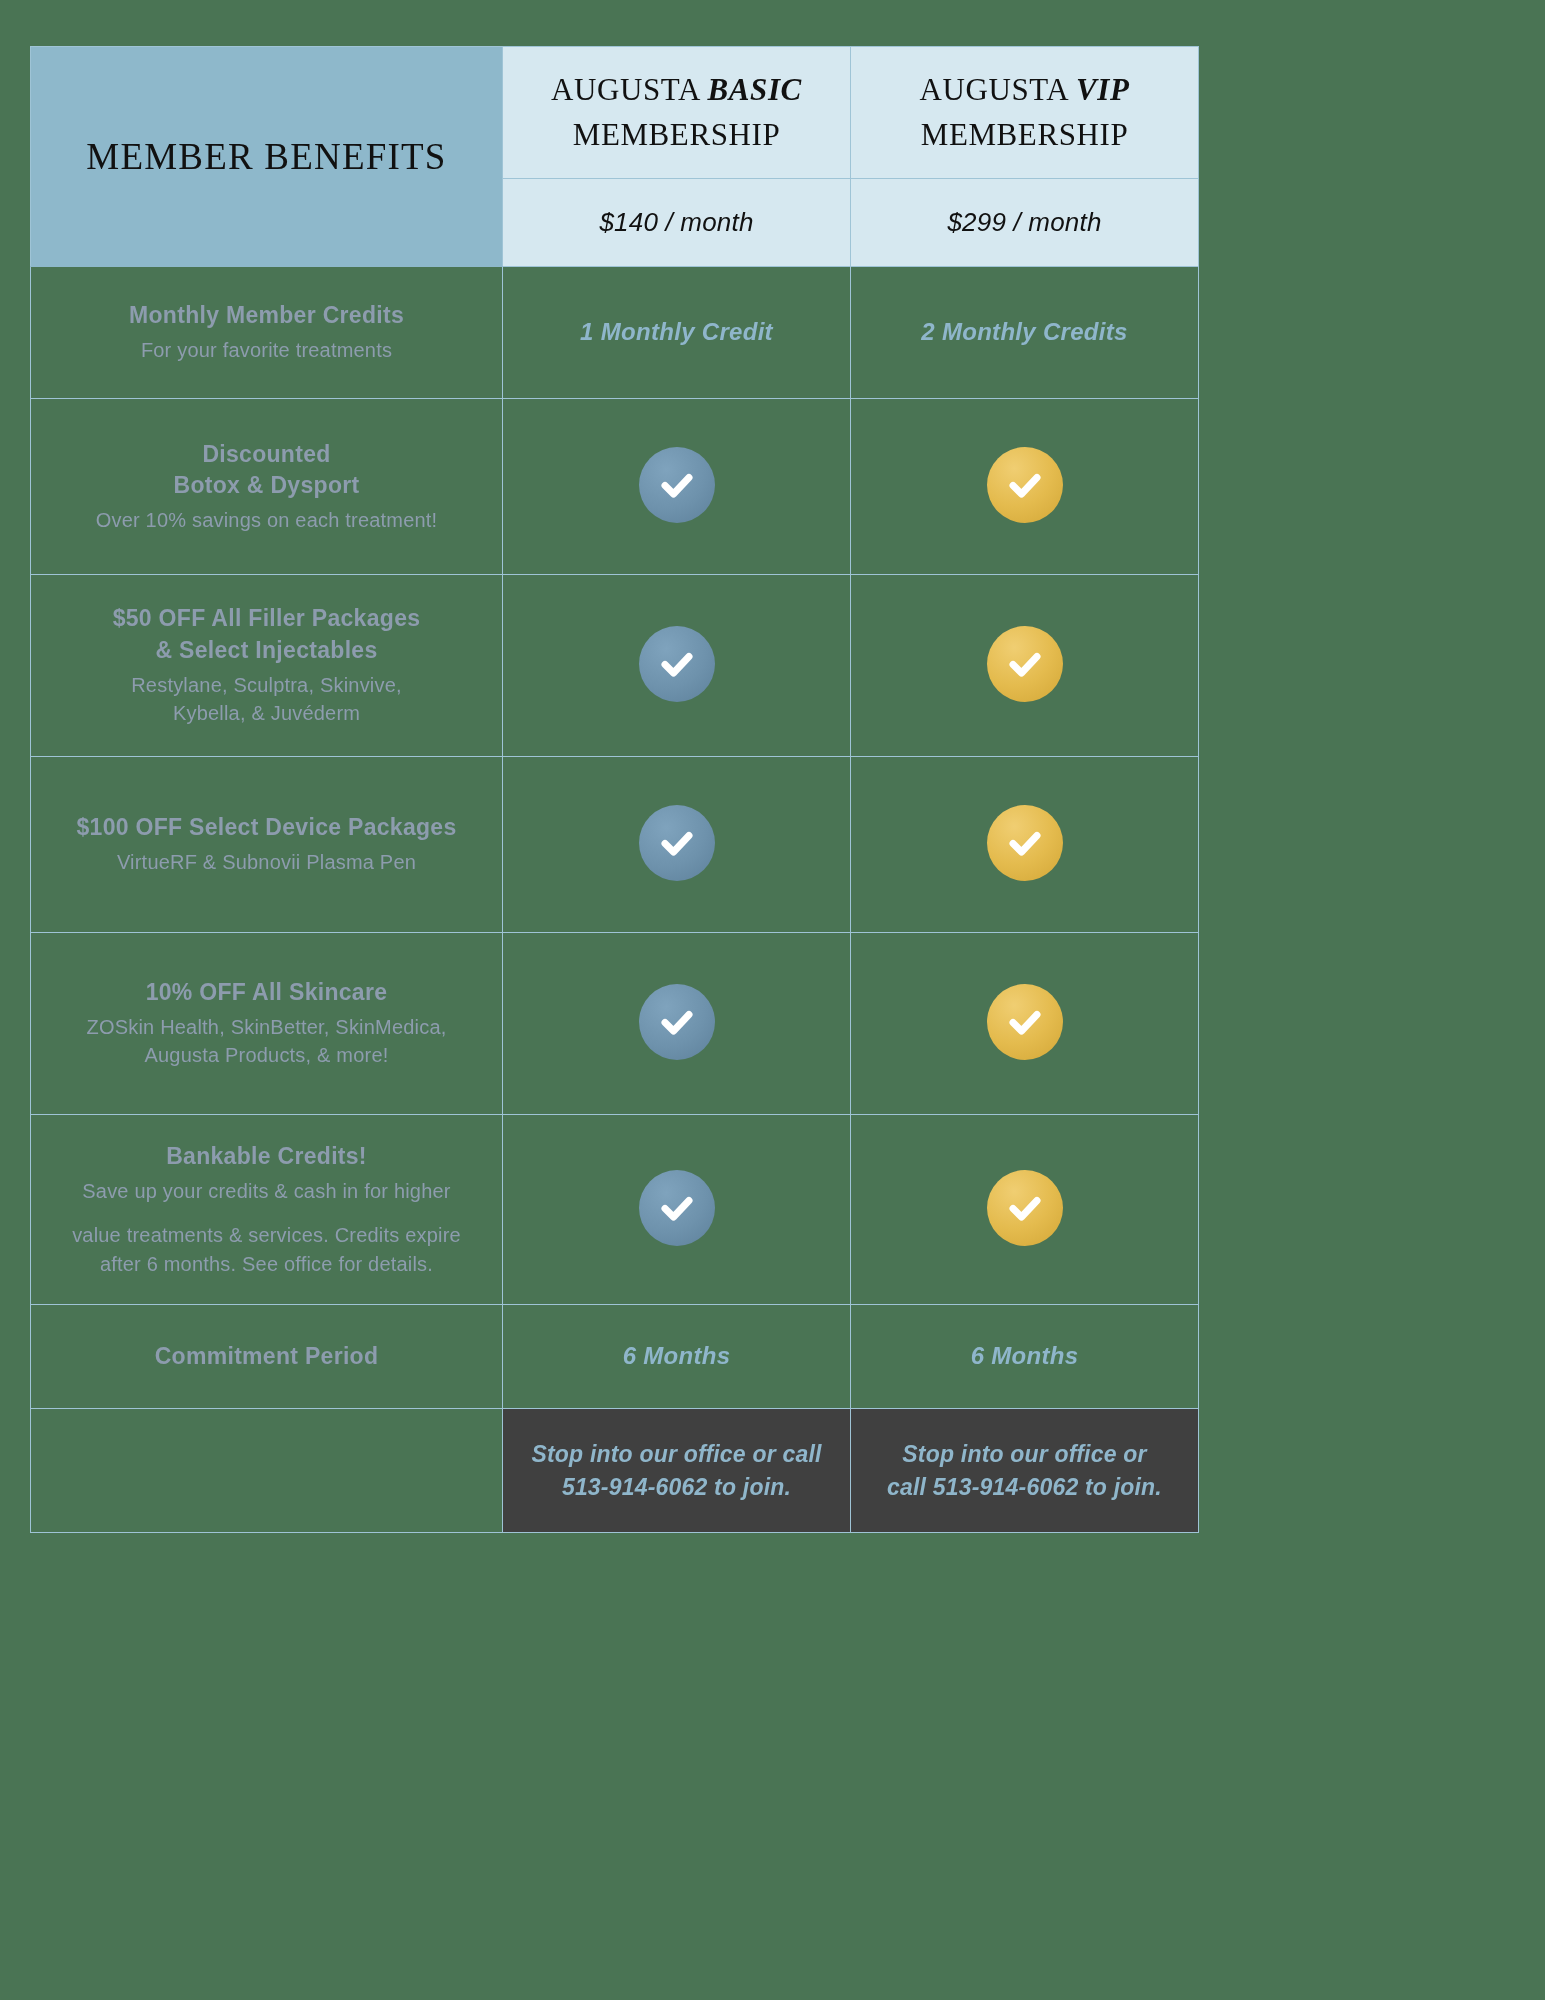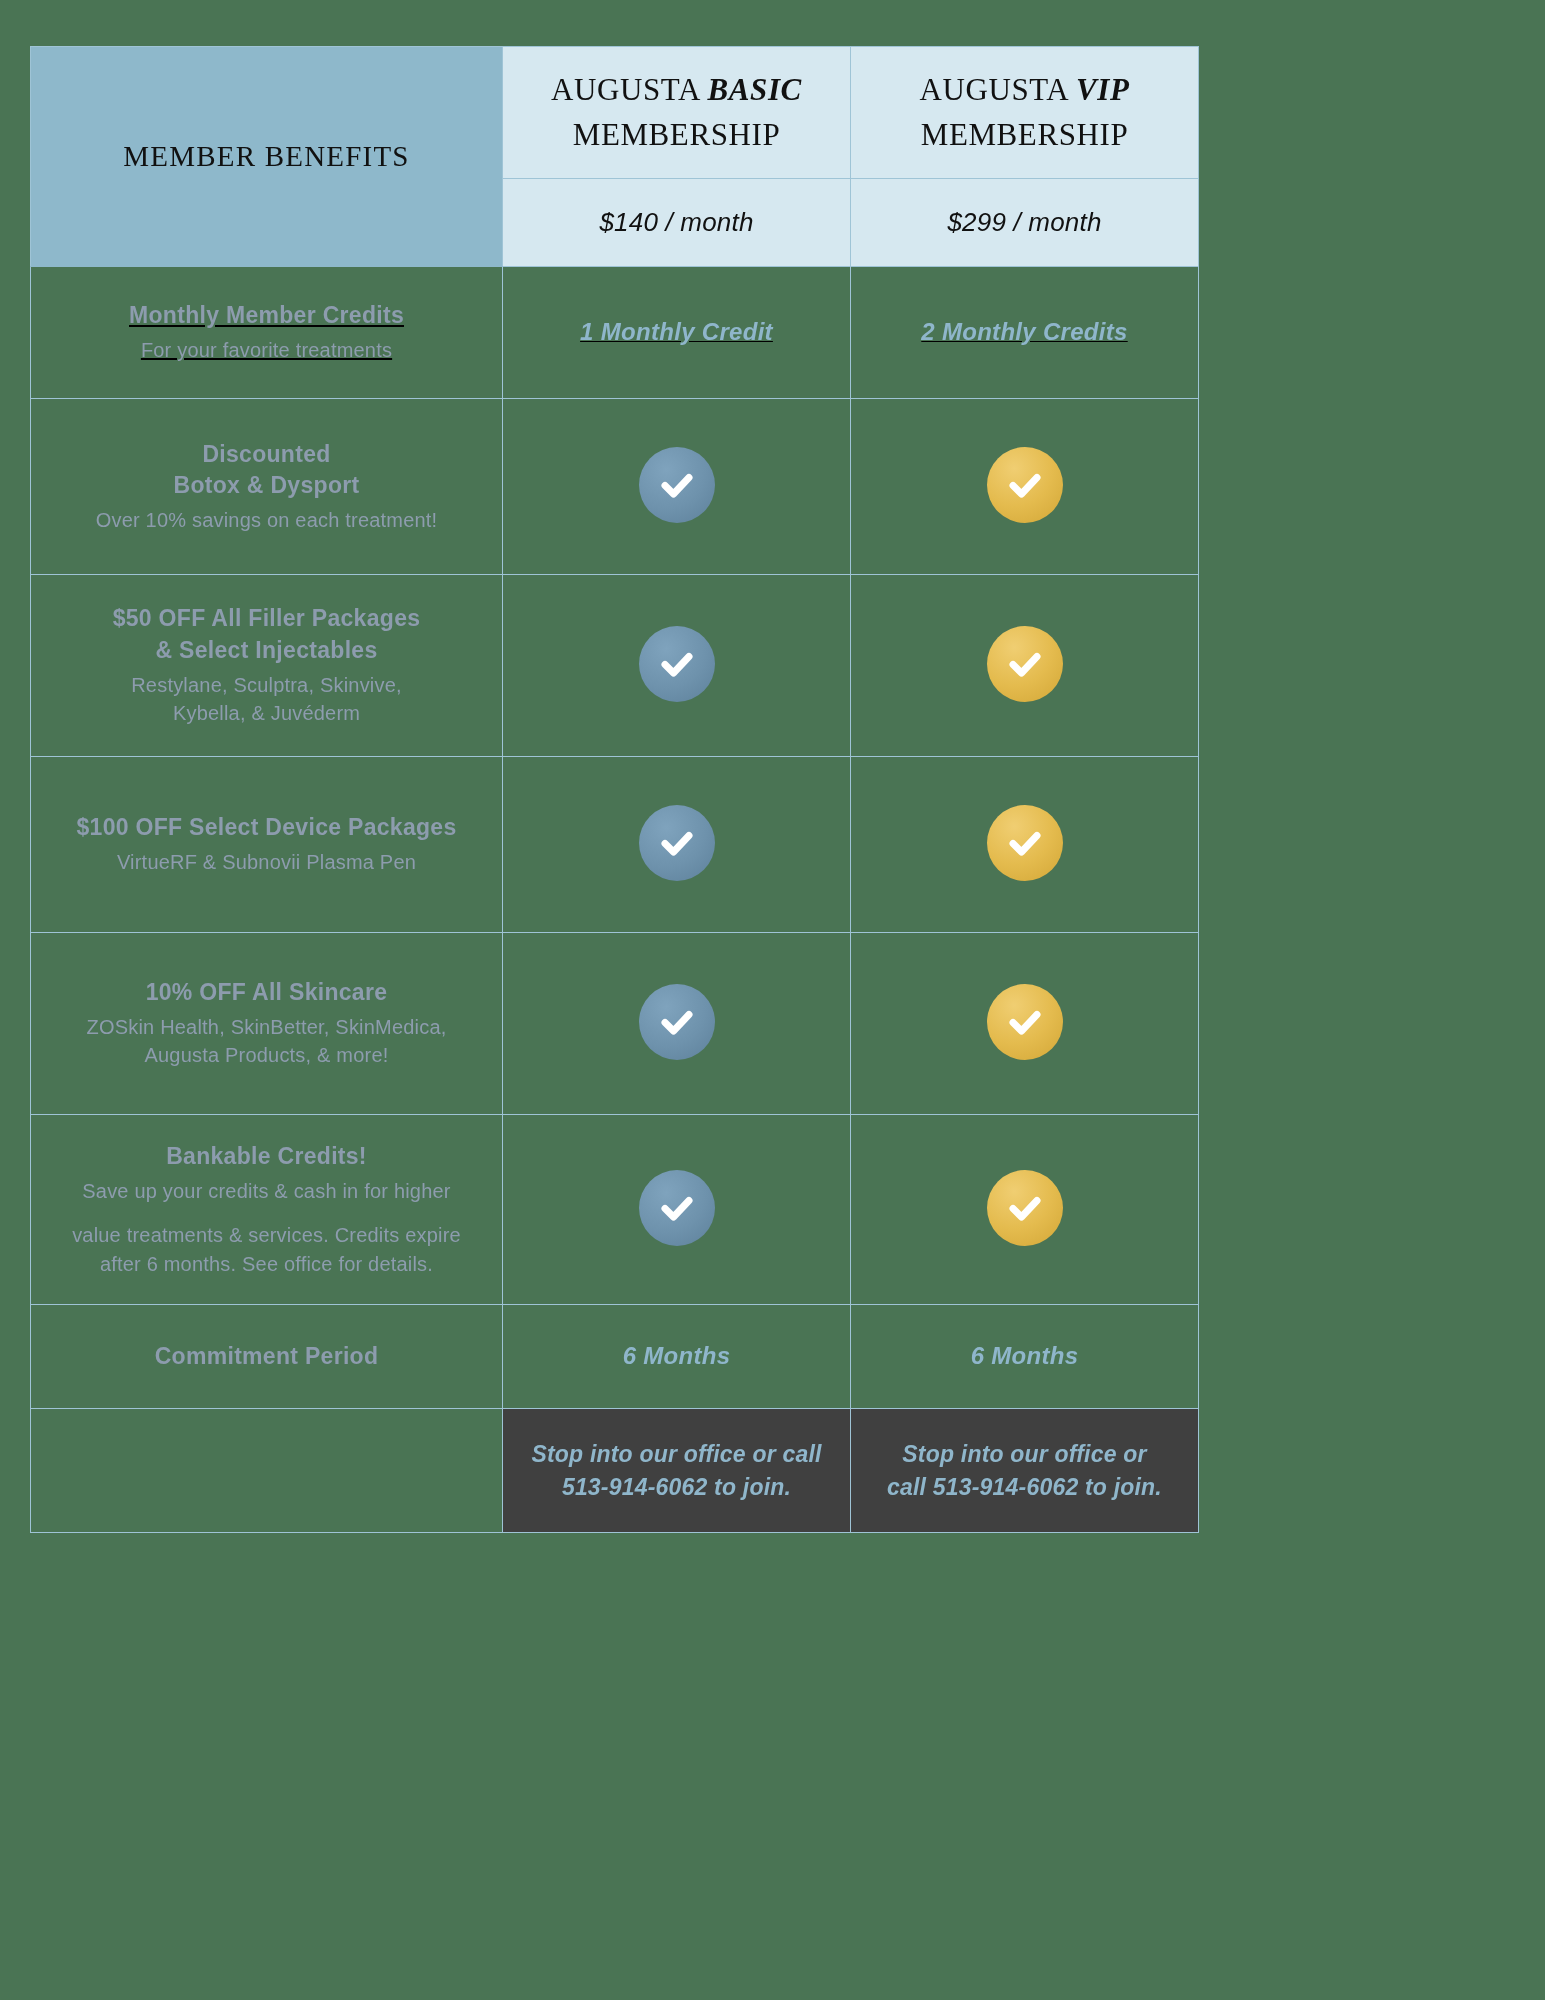--- a/index.html
+++ b/index.html
@@ -37,21 +37,21 @@
 
   
   .col-benefit { width: 472px; }
   .col-plan    { width: 348px; }
 
   
   .hdr-benefit {
     background: #8eb8cb;
     height: 220px;
     font-family: "Liberation Serif", serif;
-    font-size: 29px;
+    font-size: 37px;
     letter-spacing: 1.2px;
     color: #111;
     border-bottom-color: #8eb8cb !important;
   }
 
   .hdr-plan {
     background: #d6e8f0;
     height: 132px;
     font-family: "Liberation Serif", serif;
     font-size: 31px;
@@ -142,21 +142,21 @@
   }
   .cta-text {
     font-size: 23px;
     font-weight: bold;
     font-style: italic;
     color: #8fb6cb;
     line-height: 1.42;
     letter-spacing: 0.2px;
   }
 
-  .r-credits  { height: 132px; text-decoration: underline; }
+  .r-credits  { height: 132px; }
   .r-std      { height: 176px; margin-left: 40px; }
   .r-tall     { height: 182px; }
   .r-bank     { height: 190px; }
   .r-commit   { height: 104px; }
 </style>
 </head>
 <body>
 
 <div class="sheet">
 

